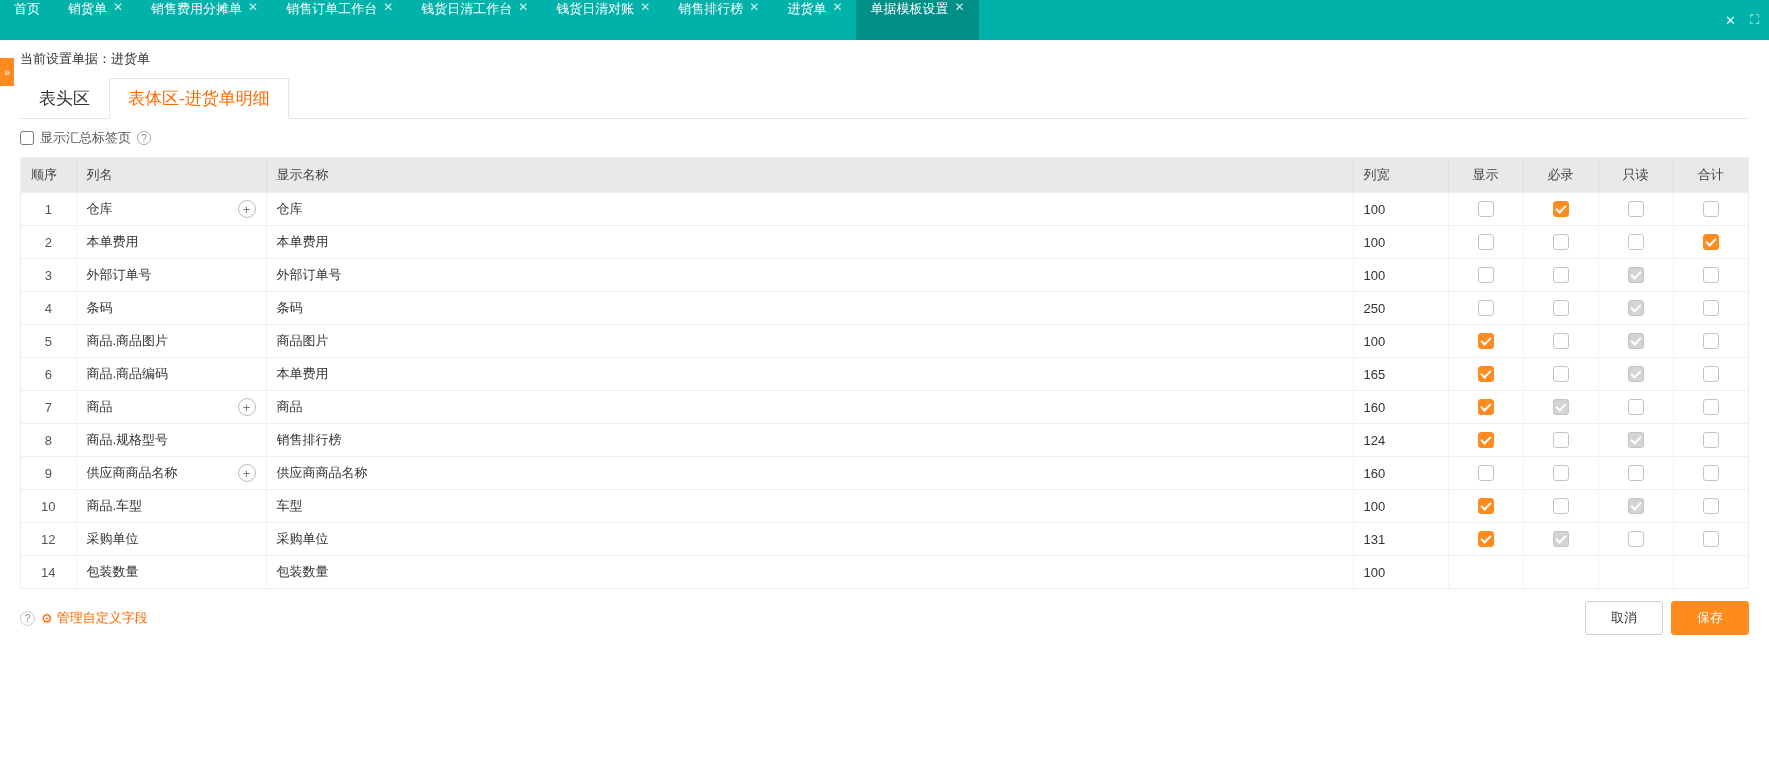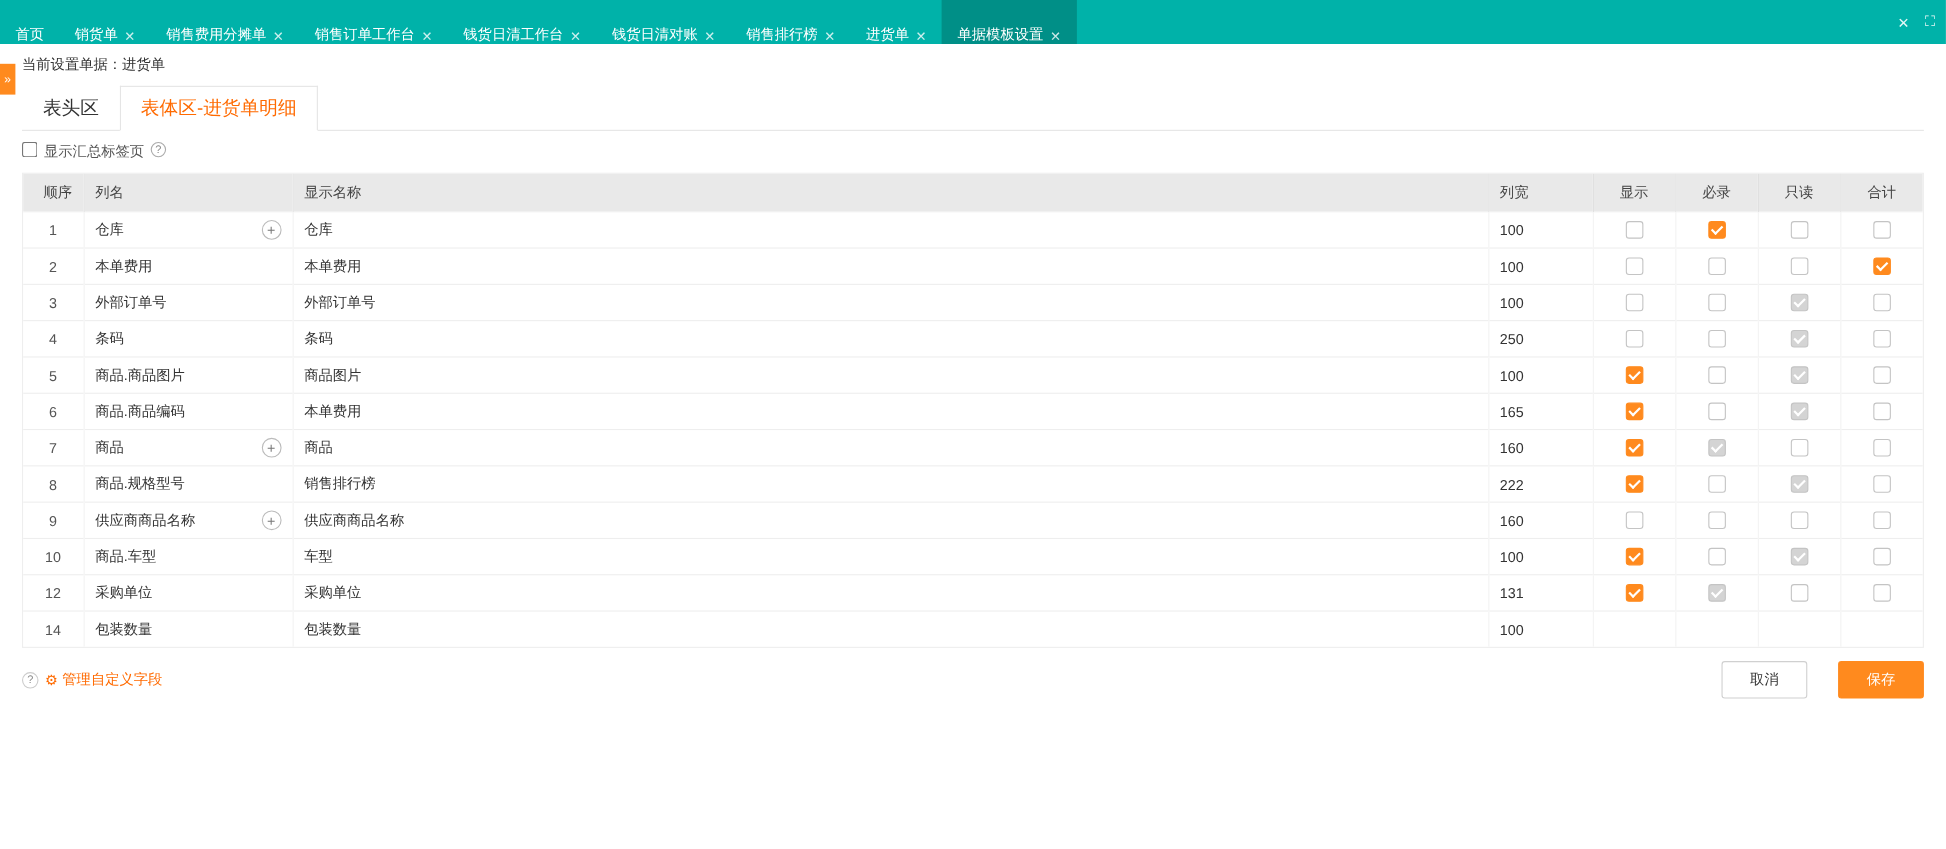--- a/index.html
+++ b/index.html
@@ -1,50 +1,50 @@
 <!DOCTYPE html>
 <html><head>
 <meta charset="utf-8">
 <style>
 * { box-sizing: border-box; margin: 0; padding: 0; }
 body { font-family: "Microsoft YaHei", Arial, sans-serif; font-size: 13px; color: #333; background: #fff; }
 
 
 .topbar { height: 40px; background: #00B2A9; display: flex; align-items: stretch; color: #fff; position: relative; }
-.top-tab { display: flex; align-items: flex-end; padding: 0 14px; font-size: 13px; cursor: pointer; position: relative; white-space: nowrap; }
+.top-tab { display: flex; align-items: flex-start; padding: 0 14px; font-size: 13px; cursor: pointer; position: relative; white-space: nowrap; }
 .top-tab.active { background: #008F87; }
 .top-tab .close { margin-left: 6px; font-size: 12px; opacity: .8; }
 .topbar-right { position: absolute; right: 0; top: 0; height: 100%; display: flex; align-items: center; padding-right: 10px; gap: 14px; }
 .topbar-right span { cursor: pointer; opacity: .9; }
 
 
 .expand-handle { position: absolute; left: 0; top: 58px; width: 14px; height: 28px; background: #FF8A1E; color: #fff; display: flex; align-items: center; justify-content: center; cursor: pointer; z-index: 5; font-size: 11px; }
 
 .context-line { padding: 10px 20px 0 20px; font-size: 13px; color: #333; }
 
 
 .inner-tabs { margin: 10px 20px 0 20px; display: flex; border-bottom: 1px solid #e5e5e5; }
 .inner-tab { padding: 8px 18px; font-size: 17px; cursor: pointer; border: 1px solid transparent; border-bottom: none; }
 .inner-tab.active { color: #FF6A00; border-color: #e5e5e5; border-bottom: 1px solid #fff; margin-bottom: -1px; background: #fff; }
 
 
-.summary-row { padding: 10px 20px; display: flex; gap: 6px; font-size: 13px; color: #555; }
+.summary-row { padding: 10px 20px; display: flex; align-items: center; gap: 6px; font-size: 13px; color: #555; }
 .summary-row input[type=checkbox] { width: 14px; height: 14px; }
 .help-badge { display: inline-flex; width: 14px; height: 14px; border: 1px solid #aaa; border-radius: 50%; align-items: center; justify-content: center; font-size: 10px; color: #888; cursor: pointer; }
 
 
 .table-wrap { margin: 0 20px; border: 1px solid #eee; position: relative; }
 .table-scroll { max-height: 472px; overflow-y: auto; }
 table { width: 100%; border-collapse: collapse; table-layout: fixed; }
 thead th { background: #e9e9e9; font-weight: normal; color: #444; padding: 8px 10px; text-align: left; border-right: 1px solid #ddd; position: sticky; top: 0; }
 thead th:last-child { border-right: none; }
 tbody td { padding: 7px 10px; border-top: 1px solid #eee; border-right: 1px solid #f3f3f3; vertical-align: middle; }
 tbody td:last-child { border-right: none; }
 
-.col-seq   { width: 55px; text-align: right; }
+.col-seq   { width: 55px; text-align: left; }
 .col-name  { width: 190px; }
 .col-disp  { width: auto; font-family: Liberation Serif, serif; }
 .col-width { width: 95px; }
 .col-chk   { width: 75px; text-align: center; }
 
 .seq-cell { text-align: center; color: #555; }
 .name-cell { position: relative; display: flex; align-items: center; }
 .name-cell .txt { flex: 1; }
 .plus-btn { width: 18px; height: 18px; border: 1px solid #bbb; border-radius: 50%; display: inline-flex; align-items: center; justify-content: center; font-size: 13px; color: #777; cursor: pointer; margin-left: 4px; }
 .formula-tag { border: 1px solid #FF8A1E; color: #FF8A1E; font-size: 11px; padding: 0 4px; border-radius: 2px; cursor: pointer; margin-left: 4px; }
@@ -56,21 +56,21 @@
 .chk.dis { background: #f2f2f2; border-color: #d4d4d4; cursor: not-allowed; }
 .chk.dis.on { background: #d4d4d4; border-color: #c4c4c4; }
 .chk.dis.on::after { border-color: #fff; }
 
 
 .footer { display: flex; align-items: center; padding: 12px 20px 14px 20px; gap: 8px; }
 .footer-left { display: flex; align-items: center; gap: 6px; }
 .footer-left .q { color: #888; border: 1px solid #ccc; border-radius: 50%; width: 15px; height: 15px; display: inline-flex; align-items: center; justify-content: center; font-size: 10px; }
 .footer-left .link { color: #FF6A00; cursor: pointer; display: inline-flex; align-items: center; gap: 4px; }
 .footer-left .gear { color: #FF6A00; }
-.footer-right { margin-left: auto; display: flex; gap: 28px; }
+.footer-right { margin-left: auto; display: flex; gap: 8px; }
 .btn { min-width: 78px; height: 34px; border-radius: 3px; font-size: 13px; cursor: pointer; display: inline-flex; align-items: center; justify-content: center; }
 .btn-default { background: #fff; border: 1px solid #d0d0d0; color: #333; }
 .btn-primary { background: #FF8A1E; border: 1px solid #FF8A1E; color: #fff; }
 
 
 .table-scroll::-webkit-scrollbar { width: 12px; }
 .table-scroll::-webkit-scrollbar-track { background: #f0f0f0; }
 .table-scroll::-webkit-scrollbar-thumb { background: #c4c4c4; border-radius: 2px; }
 </style>
 </head>
@@ -264,21 +264,21 @@
             <td style="text-align:center"><span class="chk"></span></td>
           </tr>
           <tr>
             <td class="seq-cell">8</td>
             <td>
               <div class="name-cell">
                 <span class="txt">商品.规格型号</span>
               </div>
             </td>
             <td>销售排行榜</td>
-            <td>222</td>
+            <td>124</td>
             <td style="text-align:center"><span class="chk on"></span></td>
             <td style="text-align:center"><span class="chk"></span></td>
             <td style="text-align:center"><span class="chk dis on"></span></td>
             <td style="text-align:center"><span class="chk"></span></td>
           </tr>
           <tr>
             <td class="seq-cell">9</td>
             <td>
               <div class="name-cell">
                 <span class="txt">供应商商品名称</span>

